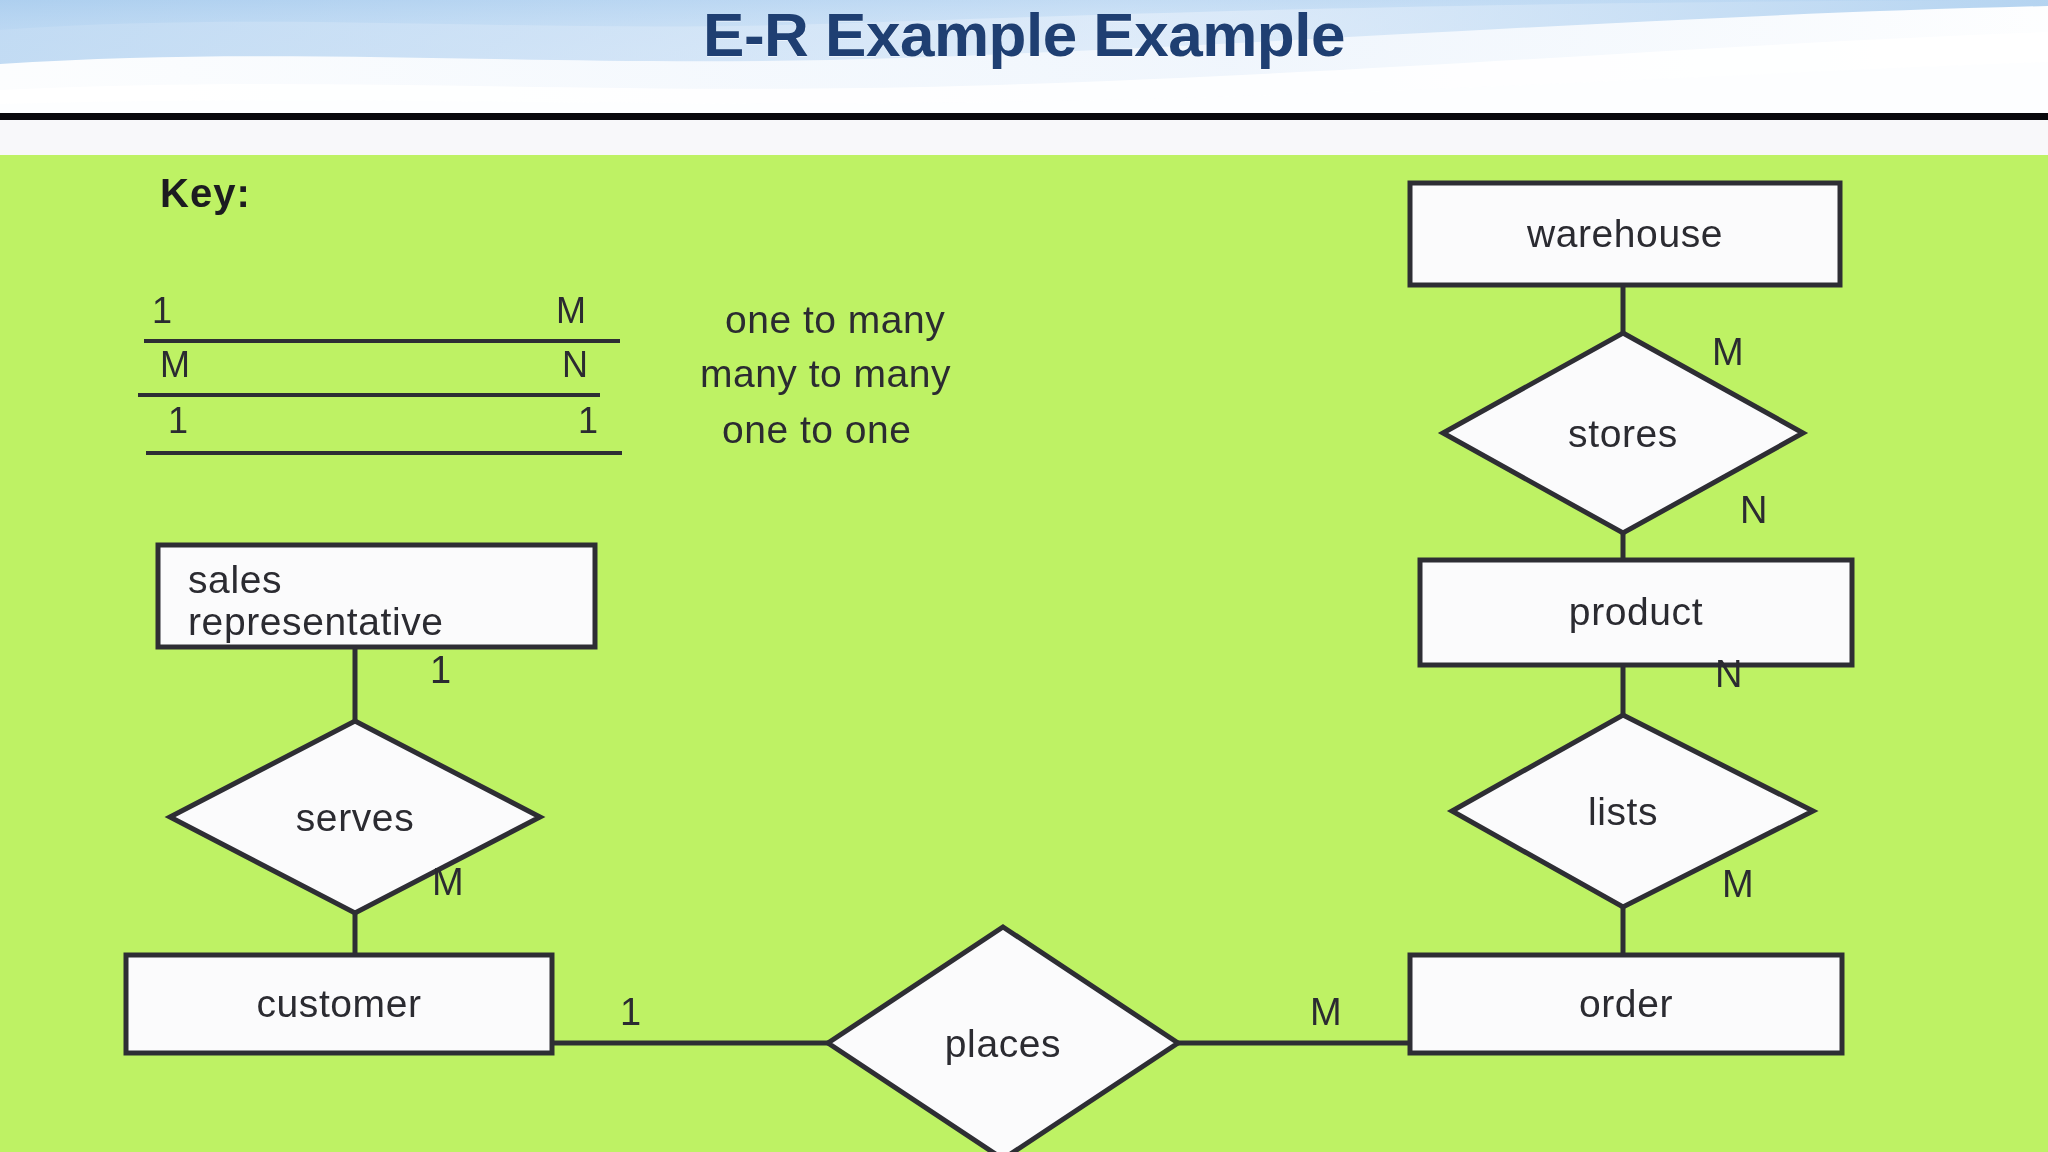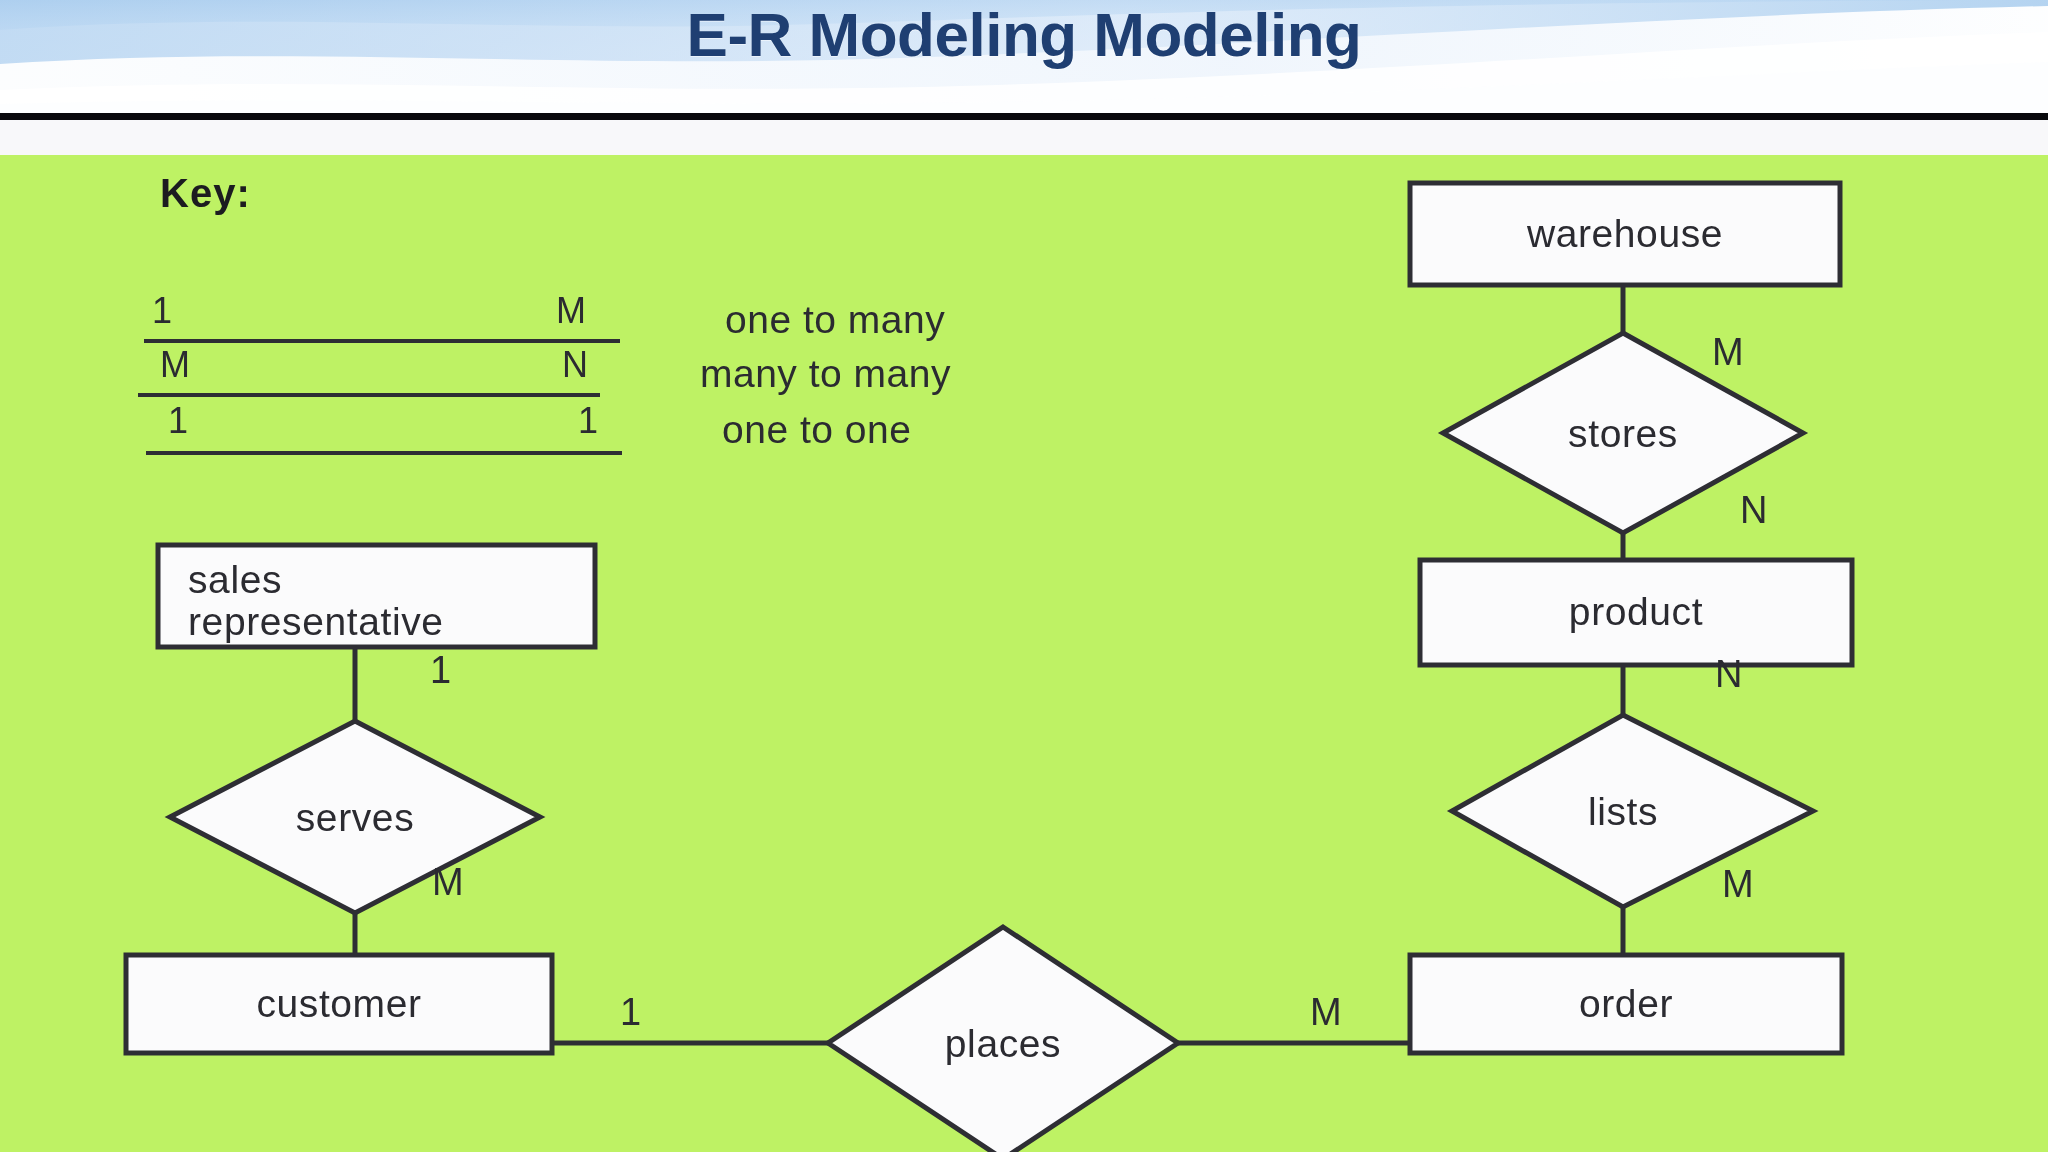--- a/index.html
+++ b/index.html
@@ -149,21 +149,21 @@
           <stop offset="0%" stop-color="#9ec6ec" stop-opacity="0.55"></stop>
           <stop offset="100%" stop-color="#cbe2f7" stop-opacity="0.35"></stop>
         </linearGradient>
       </defs>
       <rect x="0" y="0" width="2048" height="117" fill="url(#wv1)"></rect>
       <path d="M0,30 C280,10 520,34 820,24 C1180,12 1450,2 2048,0 L2048,0 L0,0 Z" fill="url(#wv3)"></path>
       <path d="M0,64 C300,44 560,70 900,58 C1300,44 1640,16 2048,6 L2048,117 L0,117 Z" fill="url(#wv2)"></path>
       <path d="M0,90 C320,74 600,96 960,86 C1380,74 1700,44 2048,32 L2048,117 L0,117 Z" fill="#ffffff" opacity="0.85"></path>
       <path d="M0,104 C360,94 700,110 1100,100 C1500,90 1800,70 2048,62 L2048,117 L0,117 Z" fill="#fdfeff" opacity="0.9"></path>
     </svg>
-    <div id="header-title">E-R Modeling Modeling</div>
+    <div id="header-title">E-R Example Example</div>
   </div>
   <div id="header-rule"></div>
 
   <div id="canvas-wrap">
     <svg id="diagram" viewBox="0 0 2048 1032" preserveAspectRatio="none">
 
       <g>
         <text class="t-keyhead" x="160" y="52">Key:</text>
 
         <g>

